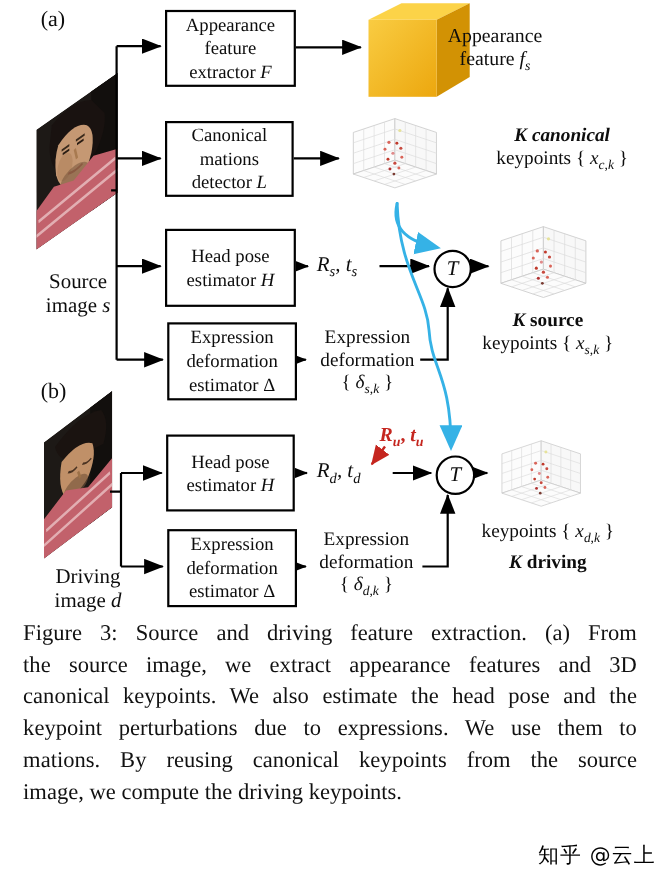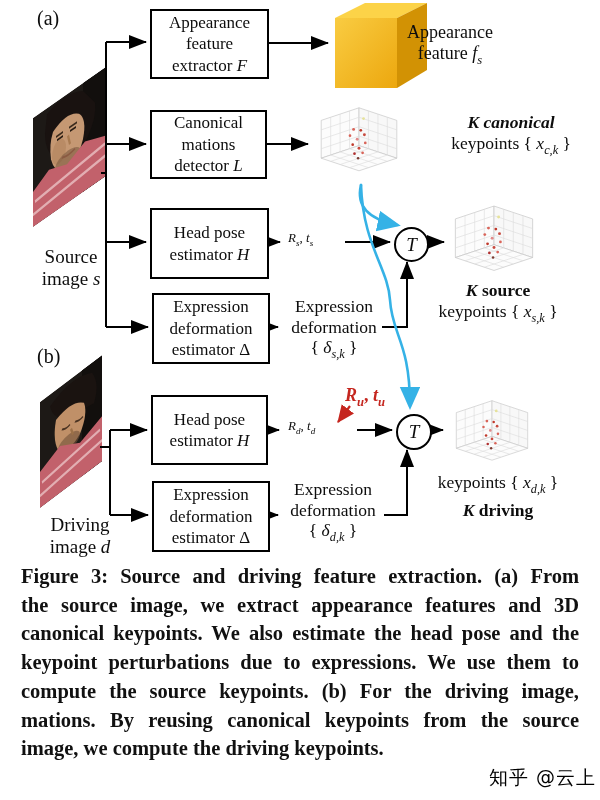--- a/index.html
+++ b/index.html
@@ -14,30 +14,30 @@
   
   .photo{position:absolute;transform-origin:left top;overflow:hidden;}
   .photo svg{display:block;}
   
   .side-label{position:absolute;text-align:center;font-size:19px;line-height:22px;}
   
   .out-label{position:absolute;text-align:center;font-size:17.5px;line-height:21px;}
   .out-label .kname-it{font-weight:bold;font-style:italic;}
   .out-label .kname-up{font-weight:bold;}
   sub{font-size:70%;font-style:italic;}
-  .math{font-size:13px;}
+  .math{font-size:19px;}
   .math i{font-style:italic;}
   .red{color:#c5261f;font-weight:bold;}
   
   .mid-label{position:absolute;text-align:center;font-size:17.5px;line-height:20.5px;}
   
   .tcircle{position:absolute;border:2.5px solid #000;border-radius:50%;background:#fff;
            display:flex;align-items:center;justify-content:center;font-style:italic;font-size:19px;}
   
-  .caption{position:absolute;left:21px;top:562px;width:558px;font-size:20.5px;line-height:28.7px;color:#111;font-weight:bold;}
+  .caption{position:absolute;left:21px;top:562px;width:558px;font-size:20.5px;line-height:28.7px;color:#111;}
   .cap-line{text-align:justify;text-align-last:justify;white-space:nowrap;}
   .cap-line.last{text-align-last:left;}
   .watermark{position:absolute;left:489px;top:765px;font-size:19px;color:#000000;letter-spacing:1px;
              font-family:"DejaVu Sans",sans-serif;}
   svg{overflow:visible;}
 </style>
 </head>
 <body>
 
 <div class="page">
@@ -259,20 +259,19 @@
     <div>Expression</div>
     <div>deformation</div>
     <div><span>{ </span><i>δ</i><sub>d,k</sub><span> }</span></div>
   </div>
 
   <div class="caption">
     <div class="cap-line">Figure 3: Source and driving feature extraction. (a) From</div>
     <div class="cap-line">the source image, we extract appearance features and 3D</div>
     <div class="cap-line">canonical keypoints. We also estimate the head pose and the</div>
     <div class="cap-line">keypoint perturbations due to expressions. We use them to</div>
-    <div class="cap-line">compute the source keypoints. (b) For the driving image,</div>
     <div class="cap-line">mations. By reusing canonical keypoints from the source</div>
     <div class="cap-line last">image, we compute the driving keypoints.</div>
   </div>
 
   <div class="watermark">知乎 @云上</div>
 
 </div>
 
 </body></html>

